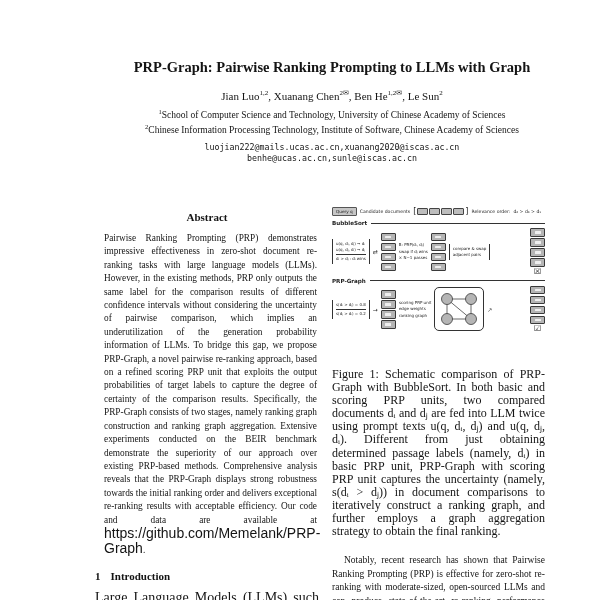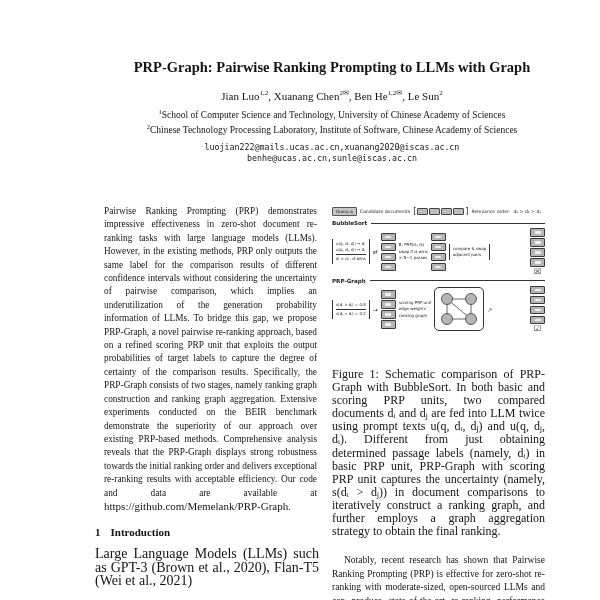--- a/index.html
+++ b/index.html
@@ -19,21 +19,21 @@
   .authors sup{font-size:7px;}
   .affils{margin-top:4px;font-size:9.5px;line-height:12.5px;}
   .affils sup{font-size:6.5px;}
   .emails{margin-top:5px;font-family:"DejaVu Sans Mono", monospace;font-size:8.3px;line-height:11.5px;}
   
   .cols{position:absolute;top:205px;left:95px;width:450px;display:flex;gap:13px;}
   .col-left{width:224px;}
   .col-right{width:213px;}
   .abs-head{text-align:center;font-size:11px;font-weight:bold;margin:6px 0 9px 0;}
   .abs-body{font-size:9.3px;line-height:13.4px;text-align:justify;padding:0 2px 0 9px;}
-  .mono{font-family:Liberation Serif, serif;font-size:11px;}
+  .mono{font-family:Liberation Sans, sans-serif;font-size:14px;}
   .sec-head{font-size:11px;font-weight:bold;margin-top:12px;display:flex;gap:10px;}
   .body-text{font-size:14px;line-height:13.5px;text-align:justify;margin-top:9px;}
   .indent{text-indent:12px;}
   
   .figure{width:213px;height:155px;font-family:"DejaVu Sans", sans-serif;color:#222;}
   .fig-header{display:flex;align-items:center;gap:3px;font-size:4.6px;height:13px;}
   .query-chip{background:#c6c6c6;border:0.5px solid #555;border-radius:1px;padding:1px 3px;font-size:4.2px;}
   .cand-boxes{display:flex;align-items:center;gap:1px;}
   .cand-boxes .bracket-glyph{font-size:8px;line-height:8px;}
   .mini-box{width:9px;height:5.5px;background:#bdbdbd;border:0.5px solid #444;border-radius:1px;}
@@ -62,31 +62,32 @@
 
   <div class="head">
     <div class="title">
       <span>PRP-Graph: Pairwise Ranking Prompting to LLMs with Graph</span><br>
     </div>
     <div class="authors">
       <span><span>Jian Luo</span><sup>1,2</sup><span>, </span></span><span><span>Xuanang Chen</span><sup>2✉</sup><span>, </span></span><span><span>Ben He</span><sup>1,2✉</sup><span>, </span></span><span><span>Le Sun</span><sup>2</sup></span>
     </div>
     <div class="affils">
       <div><sup>1</sup><span>School of Computer Science and Technology, University of Chinese Academy of Sciences</span></div>
-      <div><sup>2</sup><span>Chinese Technology Processing Laboratory, Institute of Software, Chinese Academy of Sciences</span></div>
+      <div><sup>2</sup><span>Chinese Information Processing Technology, Institute of Software, Chinese Academy of Sciences</span></div>
     </div>
     <div class="emails">
       <div>luojian222@mails.ucas.ac.cn,xuanang2020@iscas.ac.cn</div>
       <div>benhe@ucas.ac.cn,sunle@iscas.ac.cn</div>
     </div>
   </div>
 
   <div class="cols">
 
     <div class="col-left">
+      <div class="abs-head">Abstract</div>
       <div class="abs-body">
         <span>Pairwise Ranking Prompting (PRP) demonstrates impressive effectiveness in zero-shot document re-ranking tasks with large language models (LLMs). However, in the existing methods, PRP only outputs the same label for the comparison results of different confidence intervals without considering the uncertainty of pairwise comparison, which implies an underutilization of the generation probability information of LLMs. To bridge this gap, we propose PRP-Graph, a novel pairwise re-ranking approach, based on a refined scoring PRP unit that exploits the output probabilities of target labels to capture the degree of certainty of the comparison results. Specifically, the PRP-Graph consists of two stages, namely ranking graph construction and ranking graph aggregation. Extensive experiments conducted on the BEIR benchmark demonstrate the superiority of our approach over existing PRP-based methods. Comprehensive analysis reveals that the PRP-Graph displays strong robustness towards the initial ranking order and delivers exceptional re-ranking results with acceptable efficiency. Our code and data are available at </span><span class="mono">https://github.com/Memelank/PRP-Graph</span><span>.</span>
       </div>
       <div class="sec-head">
         <span>1</span>
         <span>Introduction</span>
       </div>
       <div class="body-text">Large Language Models (LLMs) such as GPT-3 (Brown et al., 2020), Flan-T5 (Wei et al., 2021)</div>
     </div>
 

